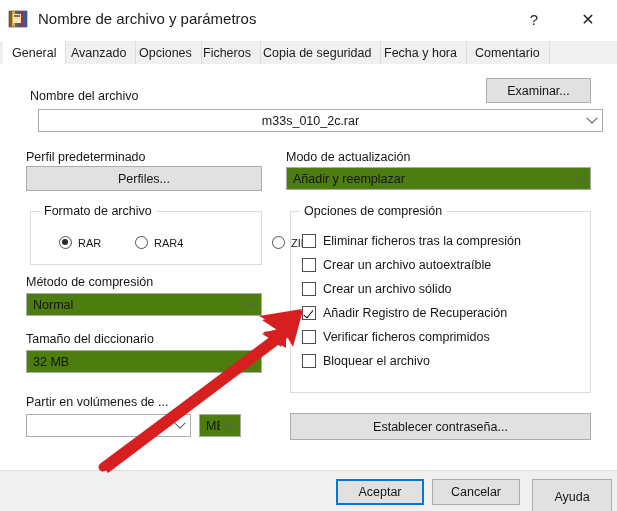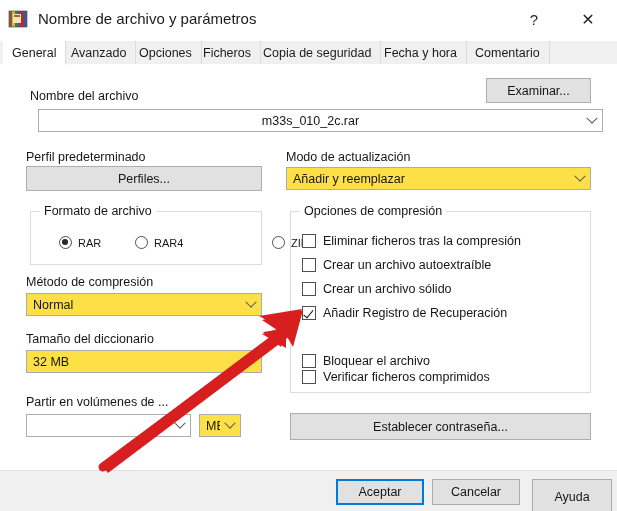--- a/index.html
+++ b/index.html
@@ -96,21 +96,21 @@
     font-size: 12.5px;
     color: #161616;
     white-space: nowrap;
   }
 
   
   .combo {
     position: absolute;
     box-sizing: border-box;
     border: 1px solid #acacac;
-    background: #fde047;
+    background: #4d7c0f;
     display: flex;
     align-items: center;
     height: 23px;
     font-size: 12.5px;
     color: #161616;
     cursor: default;
   }
   .combo.white { background: #ffffff; border-color: #acacac; }
   .combo .ctext {
     flex: 1;
@@ -360,21 +360,21 @@
         <span>Crear un archivo autoextraíble</span>
       </div>
       <div class="check" style="left:11px; top:70px;">
         <span class="cbox"></span>
         <span>Crear un archivo sólido</span>
       </div>
       <div class="check checked" style="left:11px; top:94px;">
         <span class="cbox"></span>
         <span>Añadir Registro de Recuperación</span>
       </div>
-      <div class="check" style="left:11px; top:118px;margin-top:40px;">
+      <div class="check" style="left:11px; top:118px;">
         <span class="cbox"></span>
         <span>Verificar ficheros comprimidos</span>
       </div>
       <div class="check" style="left:11px; top:142px;">
         <span class="cbox"></span>
         <span>Bloquear el archivo</span>
       </div>
     </div>
 
     <div class="btn" style="left:290px; top:348px; width:301px; height:27px;">Establecer contraseña...</div>

